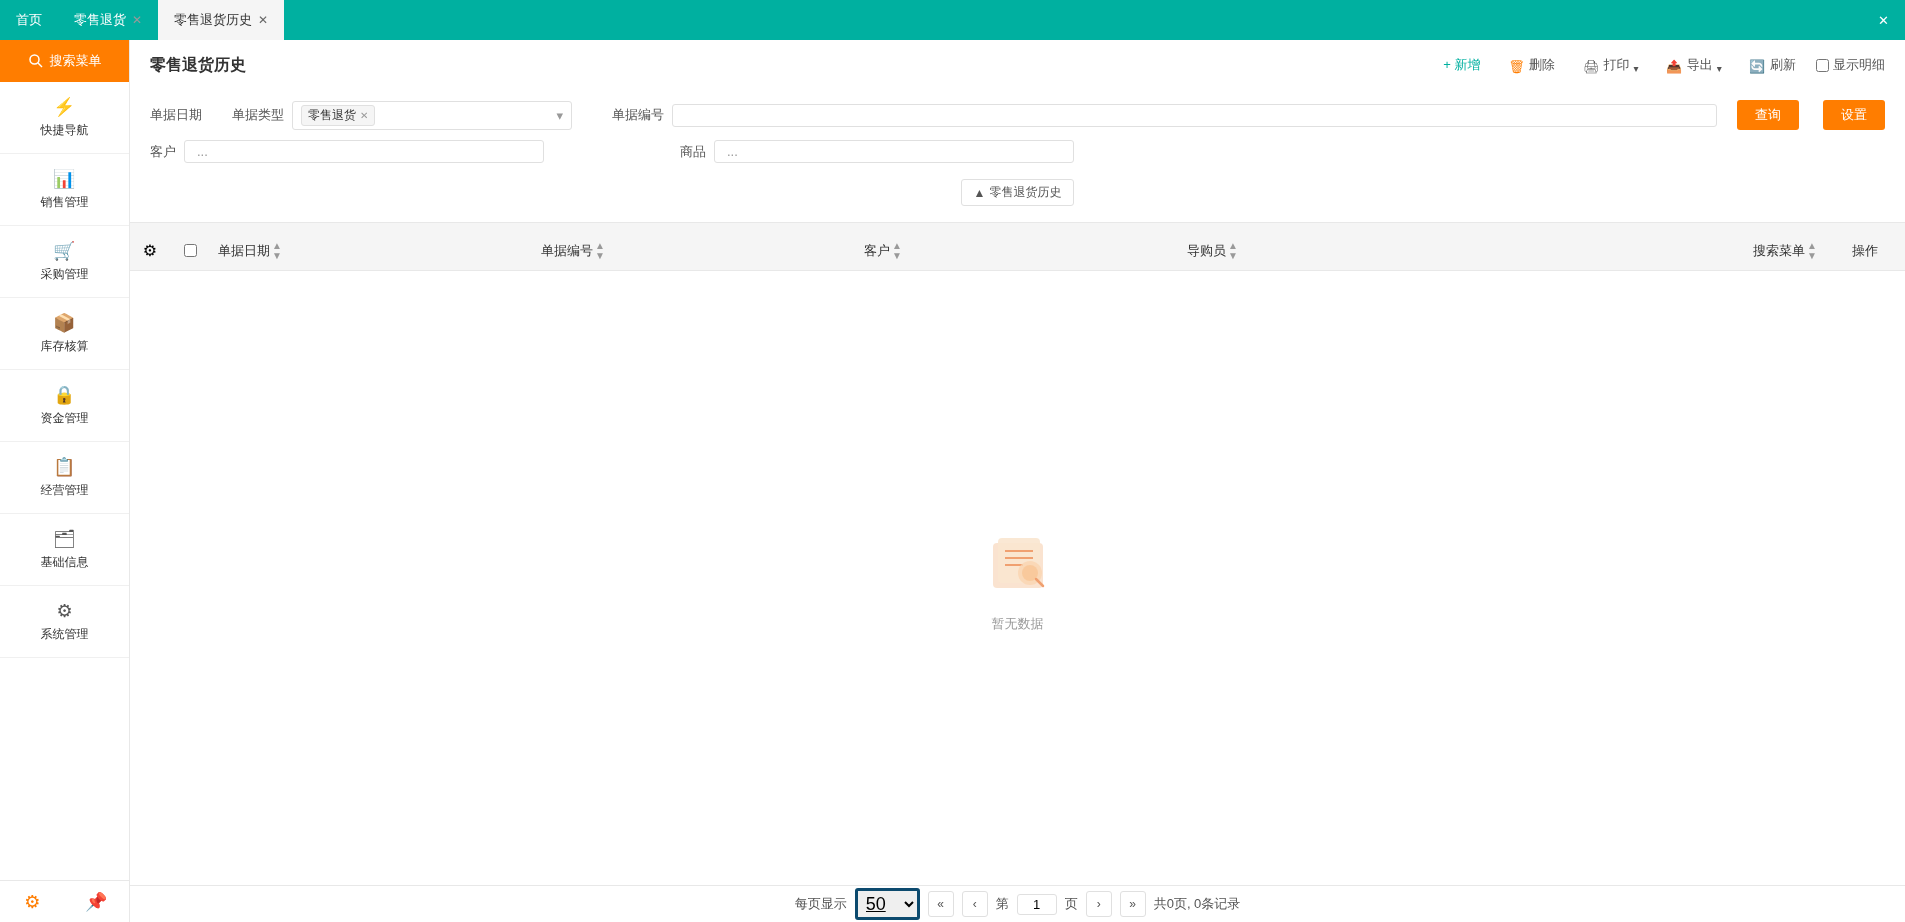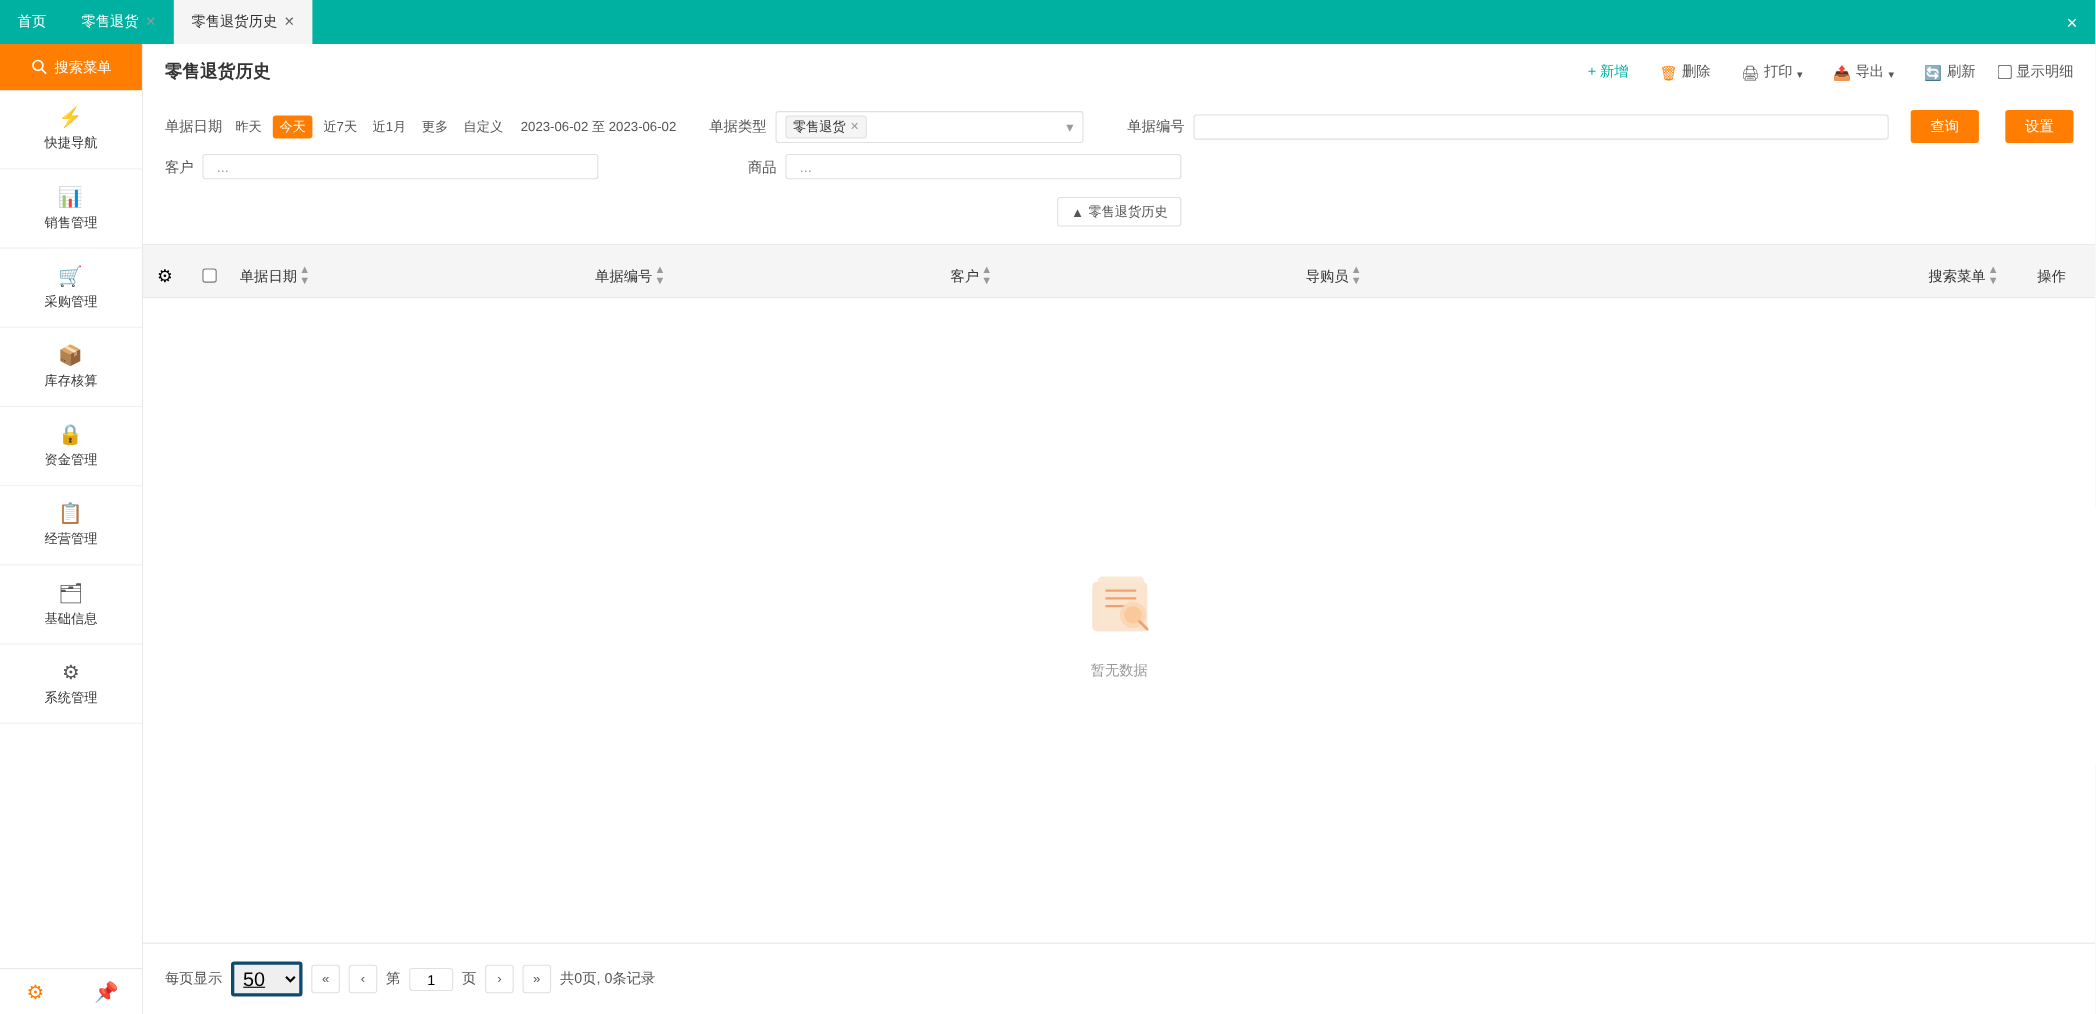--- a/index.html
+++ b/index.html
@@ -343,22 +343,22 @@
     }
     .empty-text {
       font-size: 13px;
       color: #999;
     }
 
     
     .pagination {
       display: flex;
       align-items: center;
-      justify-content: flex-start;
-      padding: 16px 20px;
+      justify-content: center;
+      padding: 2px 20px;
       gap: 8px;
       font-size: 13px;
       color: #555;
       background: #fff;
       border-top: 1px solid #e8e8e8;
       flex-shrink: 0;
     }
     .pagination select {
       padding: 2px 4px;
       border: 3px solid #0c4a6e;
@@ -503,29 +503,20 @@
             <span>显示明细</span>
           </div>
         </div>
       </div>
 
       <div class="filter-area">
 
         <div class="filter-row">
           <div class="filter-item" style="margin-right:30px;">
             <span class="filter-label-inline">单据日期</span>
-            <div class="date-filters">
-              <span class="date-btn">昨天</span>
-              <span class="date-btn active">今天</span>
-              <span class="date-btn">近7天</span>
-              <span class="date-btn">近1月</span>
-              <span class="date-btn">更多</span>
-              <span class="date-btn">自定义</span>
-              <span class="date-range">2023-06-02 至 2023-06-02</span>
-            </div>
           </div>
 
           <div class="filter-item" style="margin-right:30px; flex: 0 0 350px;">
             <span class="filter-label-inline">单据类型</span>
             <div class="filter-select-wrap">
               <span class="filter-tag">
                 <span>零售退货</span>
                 <span class="filter-tag-close">✕</span>
               </span>
               <span class="filter-select-arrow">▾</span>

